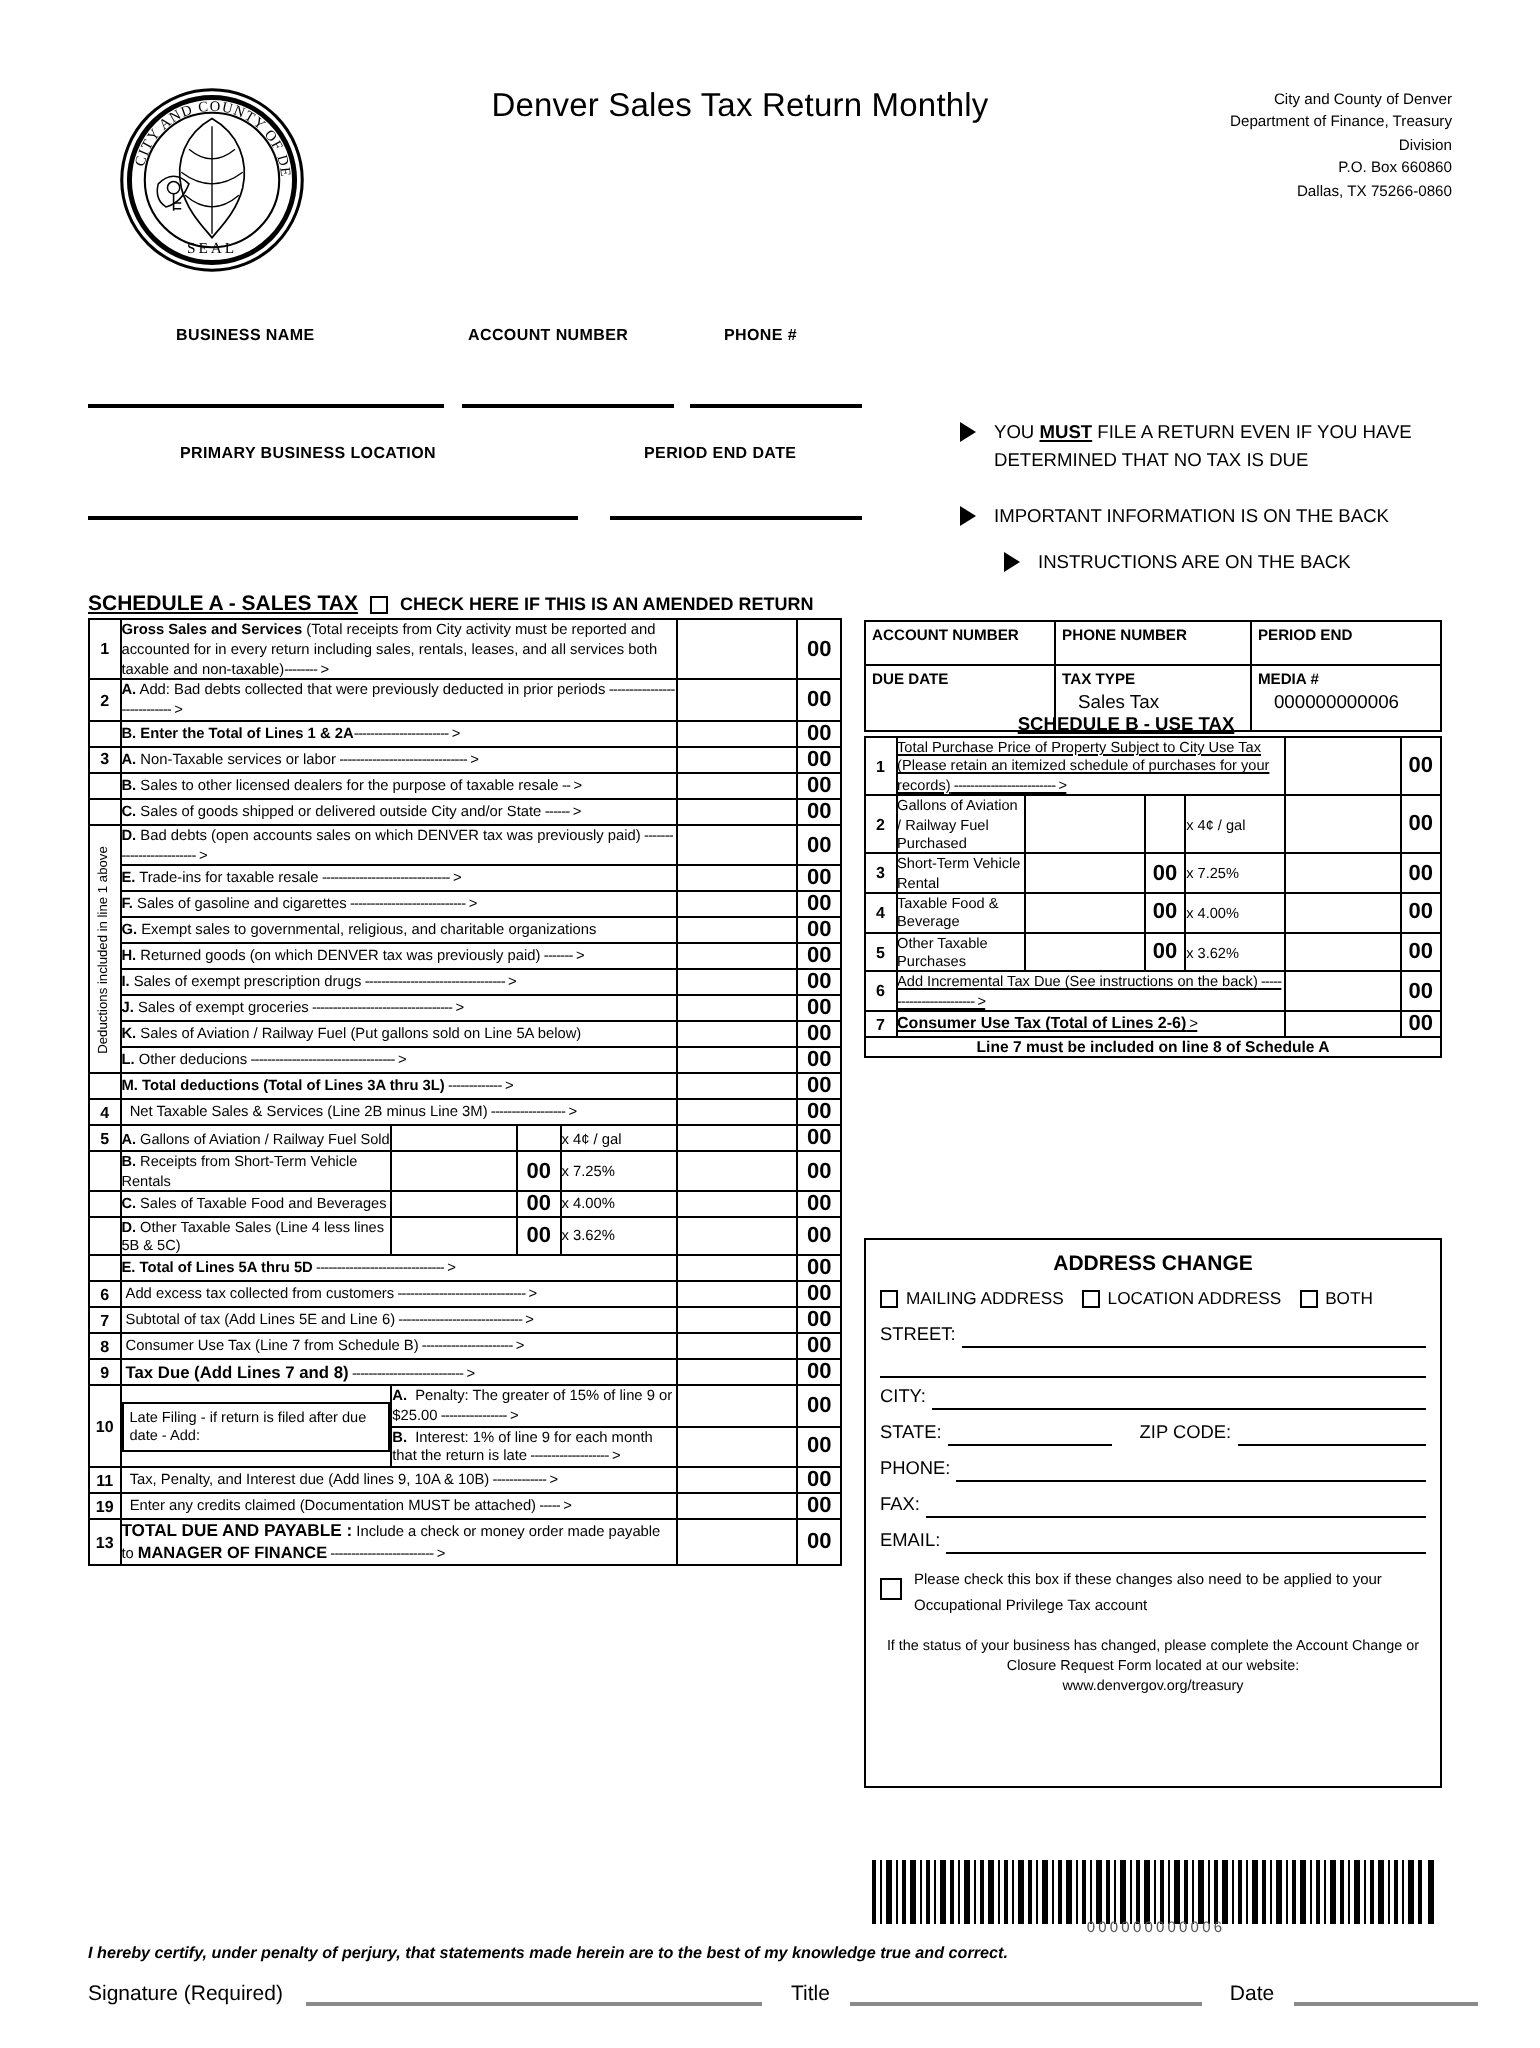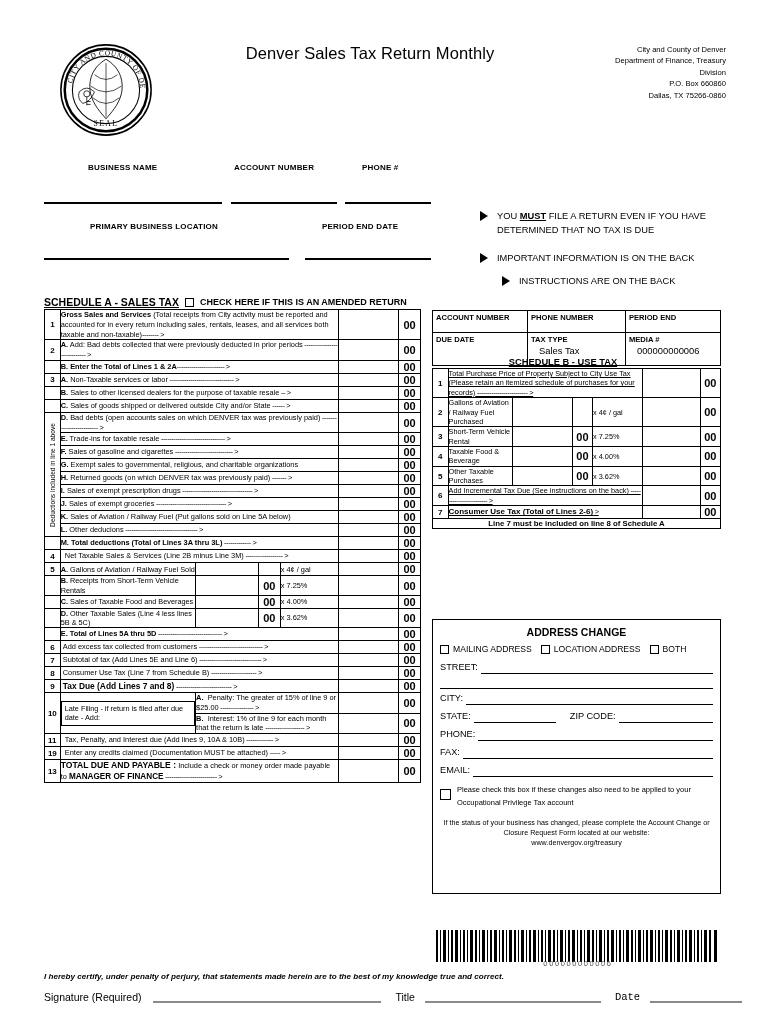--- a/index.html
+++ b/index.html
@@ -733,17 +733,17 @@
     </svg>
     <div class="bcnum">000000000006</div>
   </div>
 
   <div class="certify">I hereby certify, under penalty of perjury, that statements made herein are to the best of my knowledge true and correct.</div>
   <div class="sigrow">
     <span class="sl">Signature (Required)</span>
     <span class="sigline" style="width:228px; margin-left:12px;"></span>
     <span class="sl" style="margin-left:14px;">Title</span>
     <span class="sigline" style="width:176px; margin-left:10px;"></span>
-    <span class="sl" style="margin-left:14px;font-family:Liberation Mono, monospace;">Date</span>
+    <span class="sl" style="margin-left:14px;">Date</span>
     <span class="sigline" style="width:92px; margin-left:10px;"></span>
   </div>
 
 </div>
 
 </body></html>

